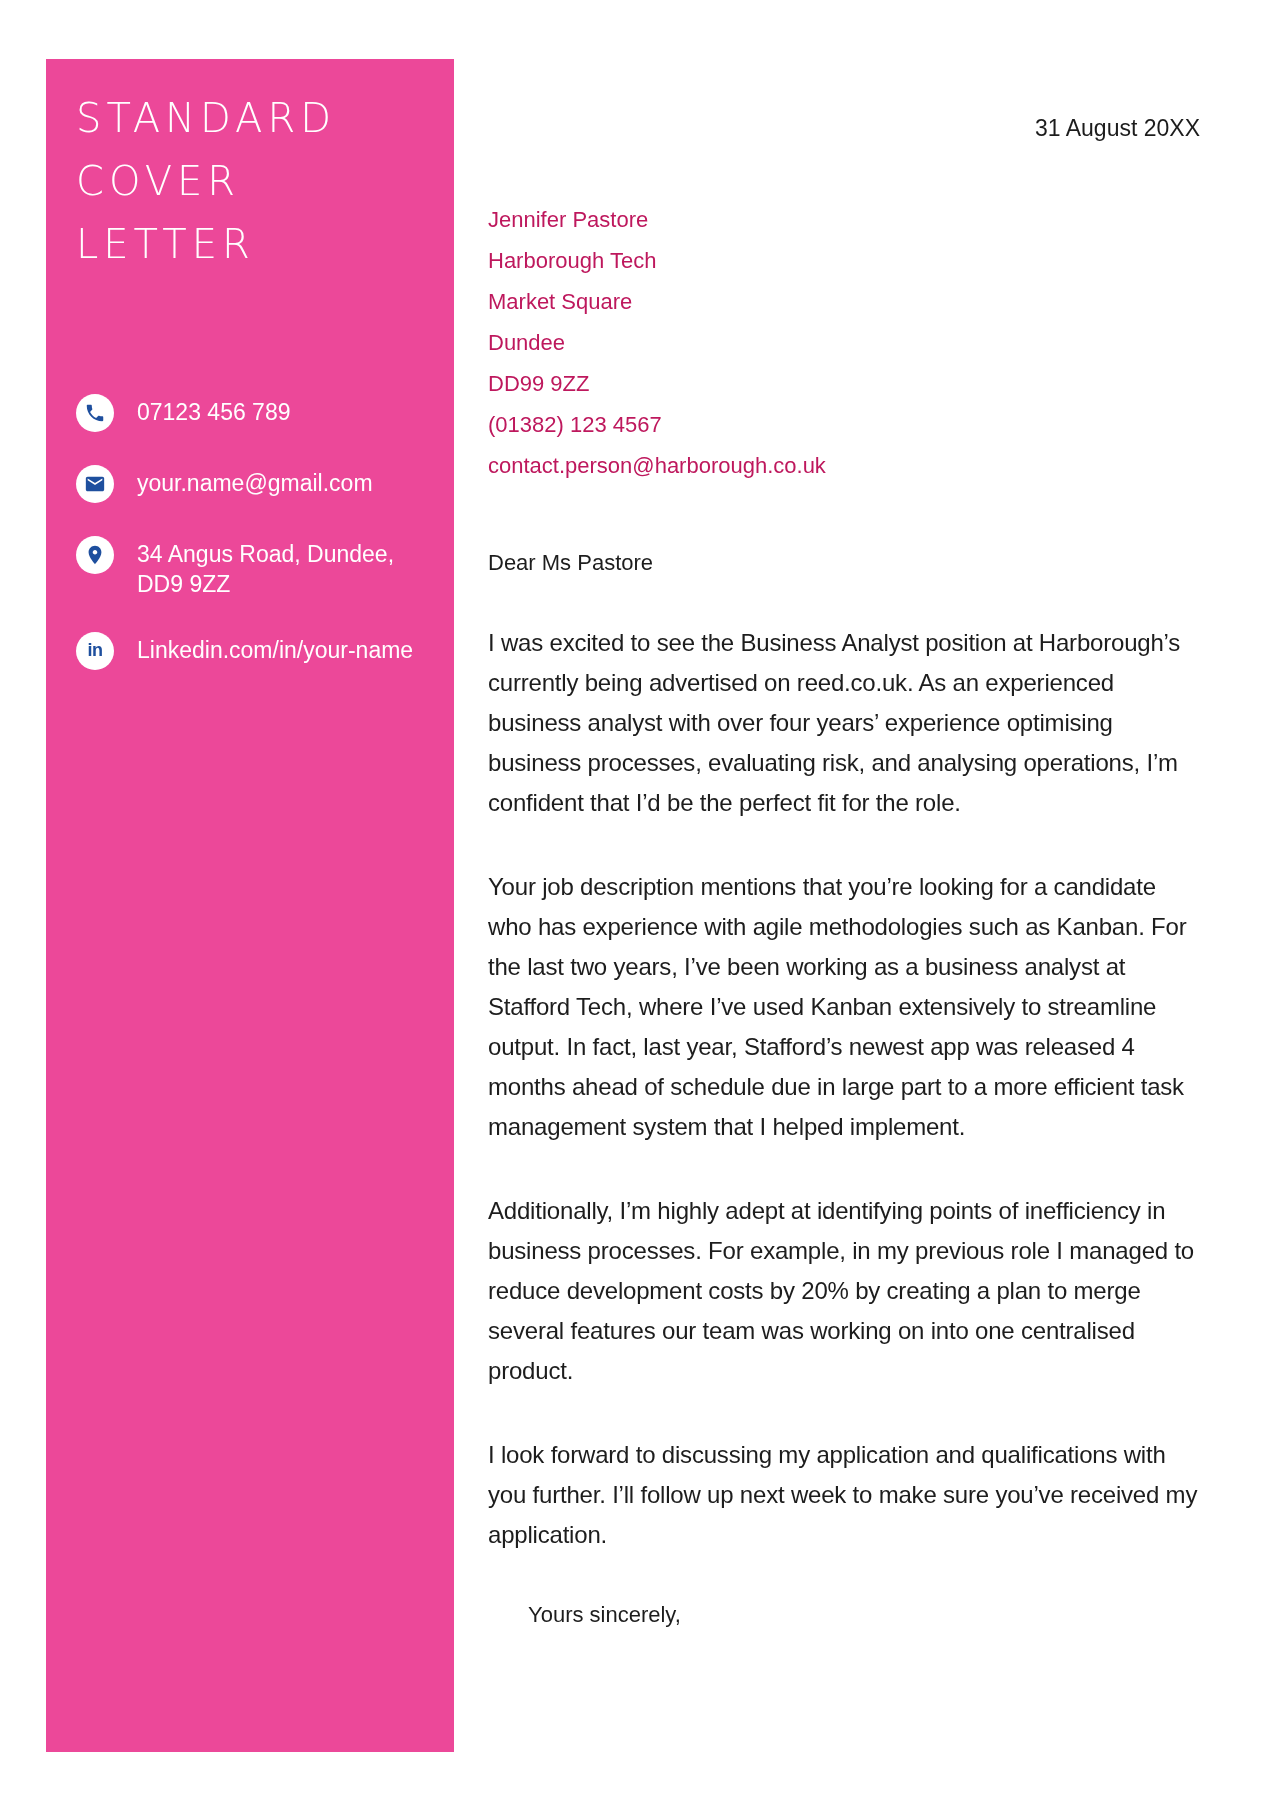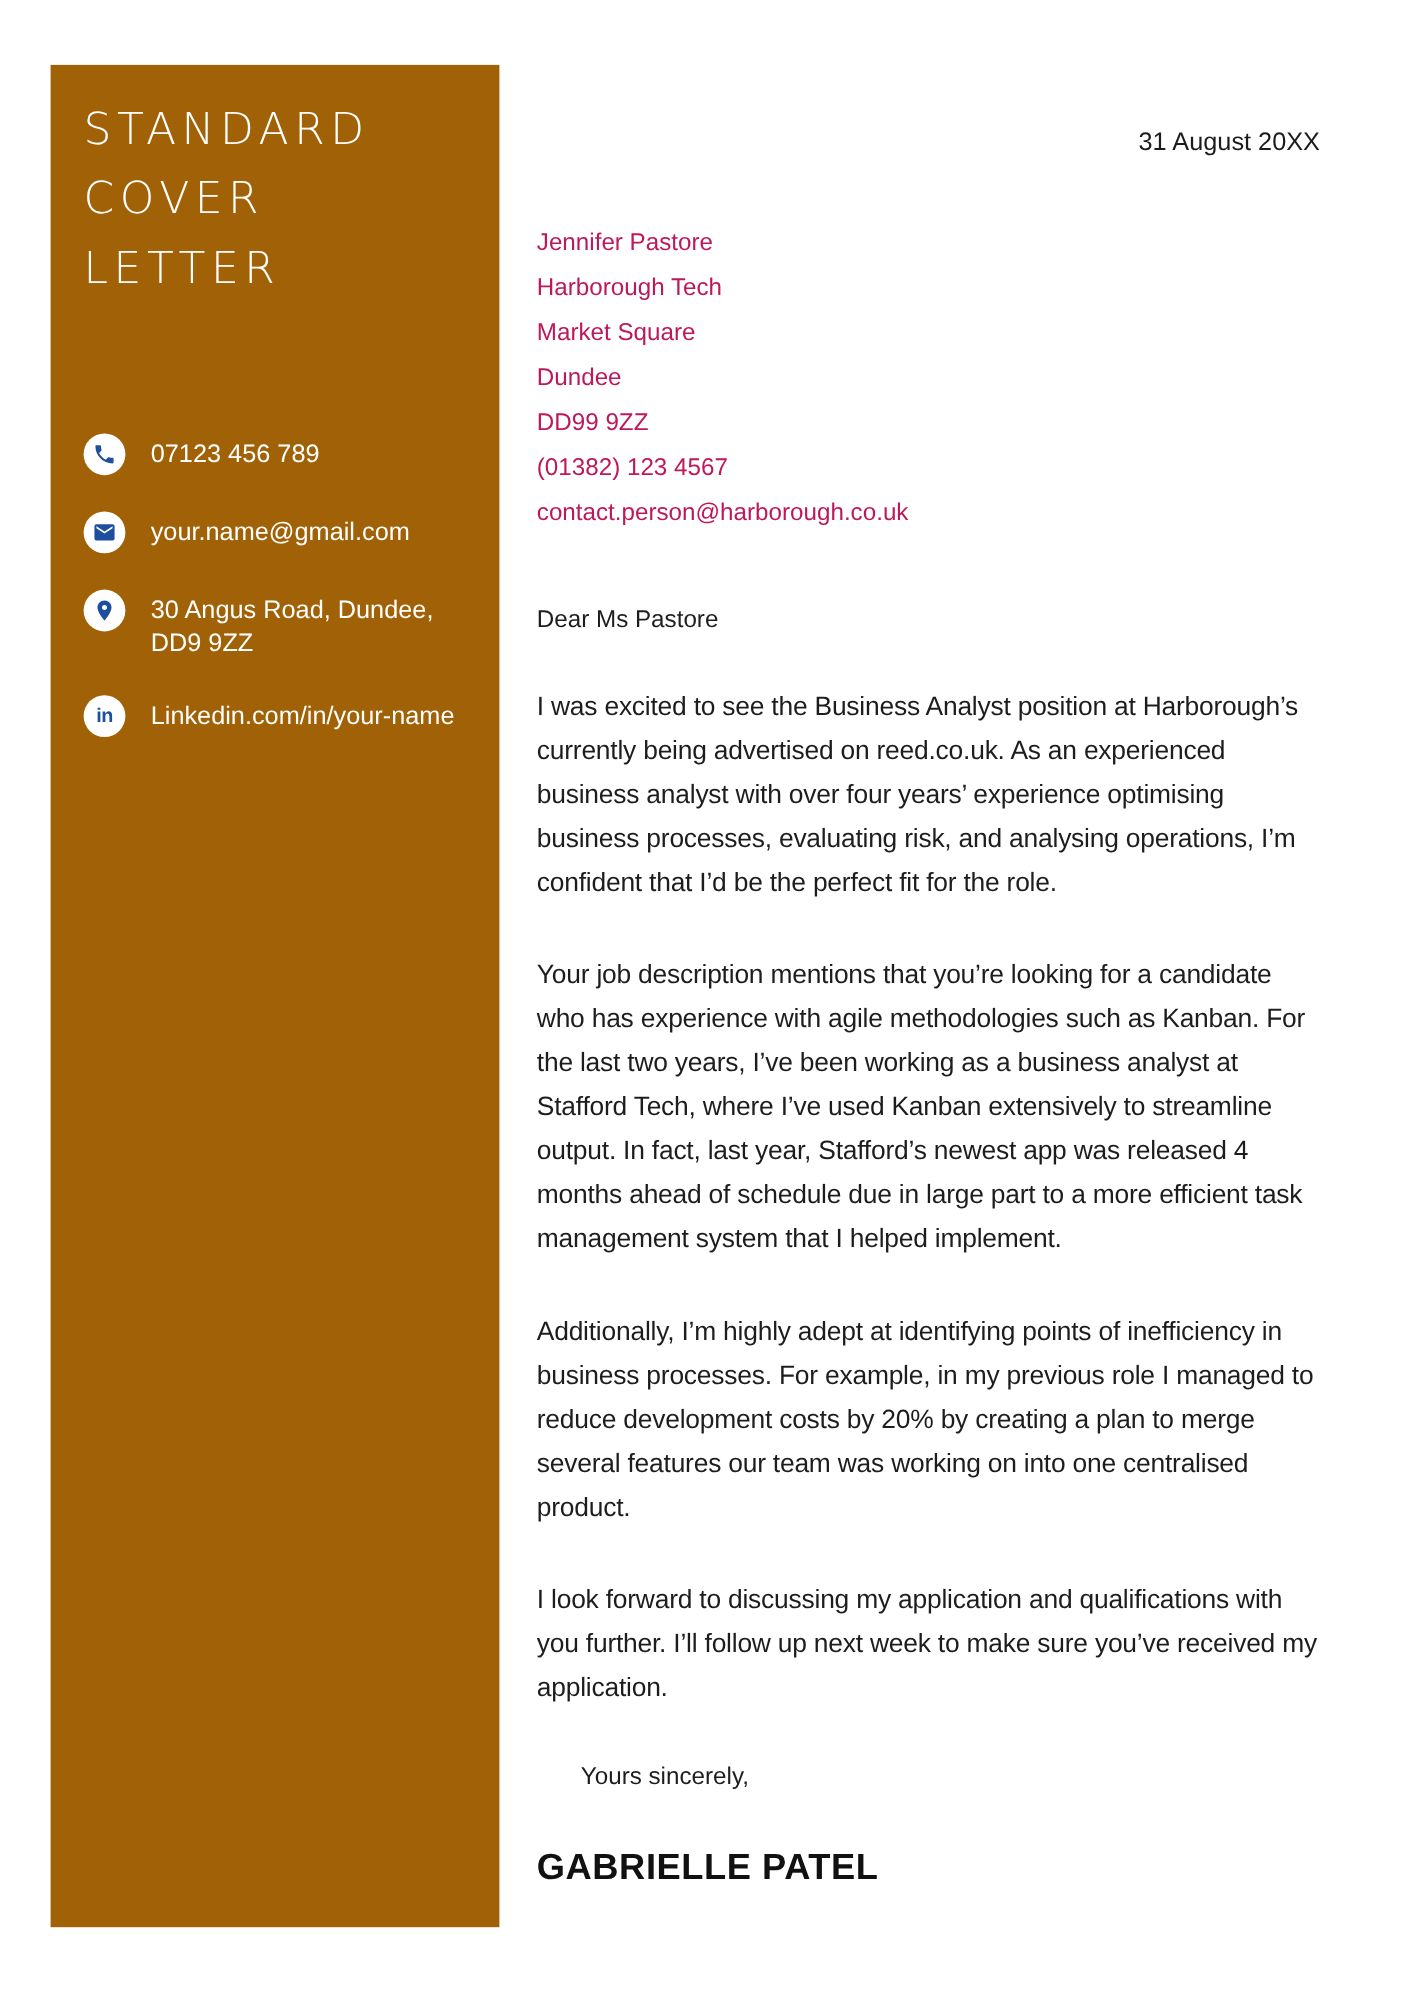--- a/index.html
+++ b/index.html
@@ -8,21 +8,21 @@
     width:1280px; height:1811px;
     background:#ffffff;
     overflow:hidden;
     font-family:"Liberation Sans", sans-serif;
   }
 
   
   .sidebar {
     position:absolute; left:46px; top:59px;
     width:408px; height:1693px;
-    background:#a16207;
+    background:#ec4899;
     box-sizing:border-box;
     padding:28px 26px 0 30px;
     color:#ffffff;
   }
   .sidebar-title {
     font-family:"DejaVu Sans","Liberation Sans",sans-serif;
     font-weight:200;
     font-size:40px;
     line-height:63px;
     letter-spacing:5px;
@@ -135,21 +135,21 @@
         <span class="contact-text">your.name@gmail.com</span>
       </div>
 
       <div class="contact-item">
         <span class="contact-icon">
           <svg viewBox="0 0 24 24">
               <path d="M12 2C8.13 2 5 5.13 5 9c0 5.25 7 13 7 13s7-7.75 7-13c0-3.87-3.13-7-7-7zm0 9.5c-1.38 0-2.5-1.12-2.5-2.5s1.12-2.5 2.5-2.5 2.5 1.12 2.5 2.5-1.12 2.5-2.5 2.5z"></path>
             </svg>
         </span>
         <span class="contact-text">
-          <div>30 Angus Road, Dundee,</div>
+          <div>34 Angus Road, Dundee,</div>
           <div>DD9 9ZZ</div>
         </span>
       </div>
 
       <div class="contact-item">
         <span class="contact-icon">
           <span class="in-badge">in</span>
         </span>
         <span class="contact-text">Linkedin.com/in/your-name</span>
       </div>
@@ -175,17 +175,16 @@
 
     <div>
       <p class="para">I was excited to see the Business Analyst position at Harborough’s currently being advertised on reed.co.uk. As an experienced business analyst with over four years’ experience optimising business processes, evaluating risk, and analysing operations, I’m confident that I’d be the perfect fit for the role.</p>
       <p class="para">Your job description mentions that you’re looking for a candidate who has experience with agile methodologies such as Kanban. For the last two years, I’ve been working as a business analyst at Stafford Tech, where I’ve used Kanban extensively to streamline output. In fact, last year, Stafford’s newest app was released 4 months ahead of schedule due in large part to a more efficient task management system that I helped implement.</p>
       <p class="para">Additionally, I’m highly adept at identifying points of inefficiency in business processes. For example, in my previous role I managed to reduce development costs by 20% by creating a plan to merge several features our team was working on into one centralised product.</p>
       <p class="para">I look forward to discussing my application and qualifications with you further. I’ll follow up next week to make sure you’ve received my application.</p>
     </div>
 
     <div class="closing">Yours sincerely,</div>
 
-    <div class="signature">GABRIELLE PATEL</div>
 
   </div>
 
 </div>
 
 </body></html>

